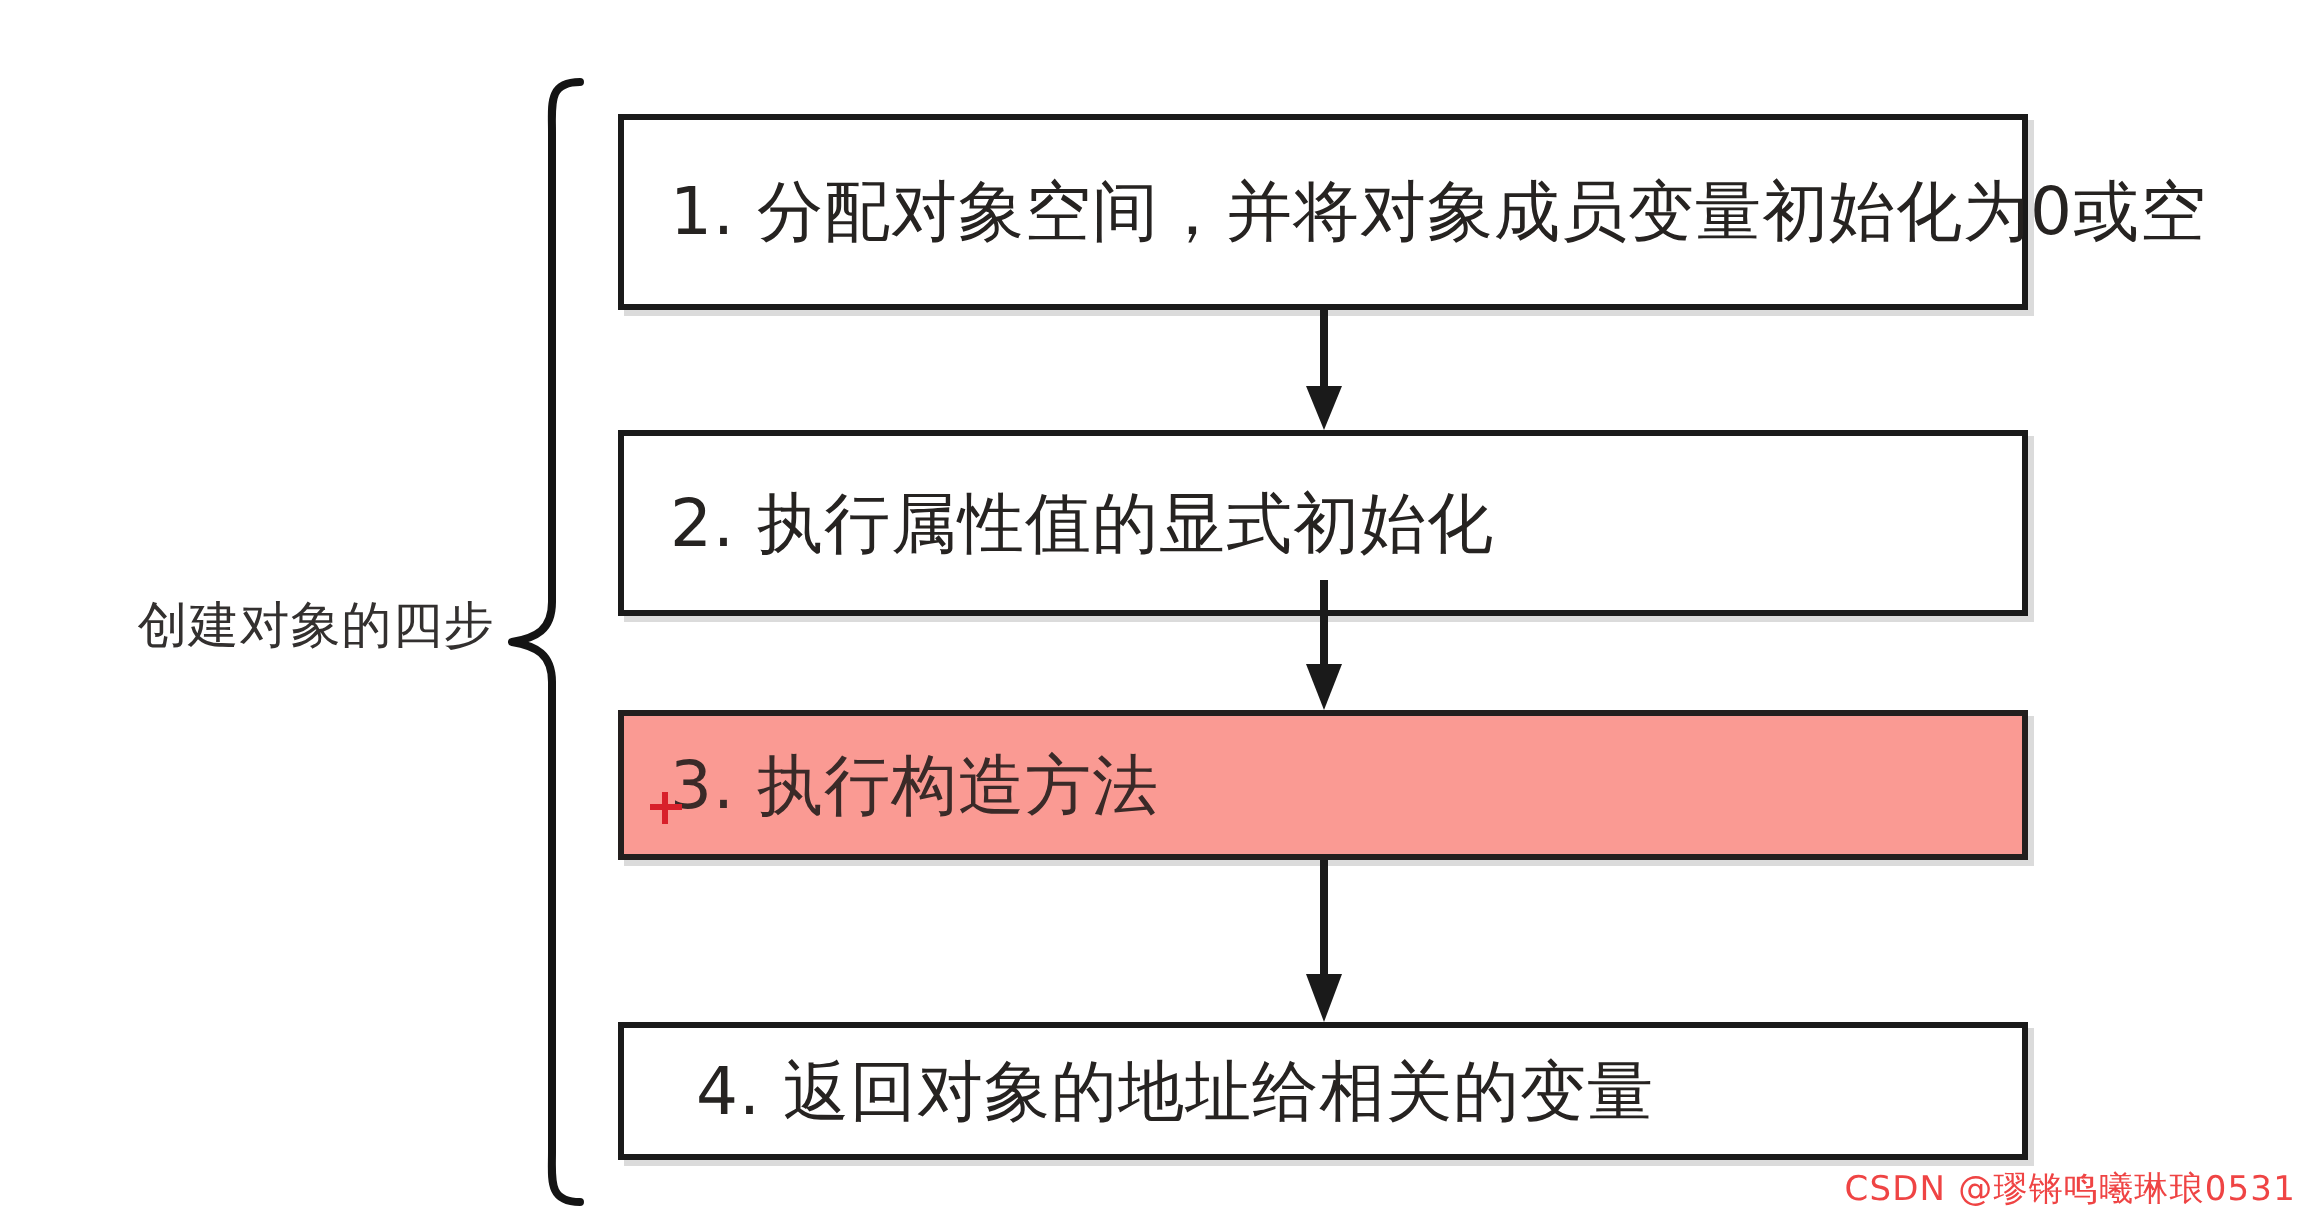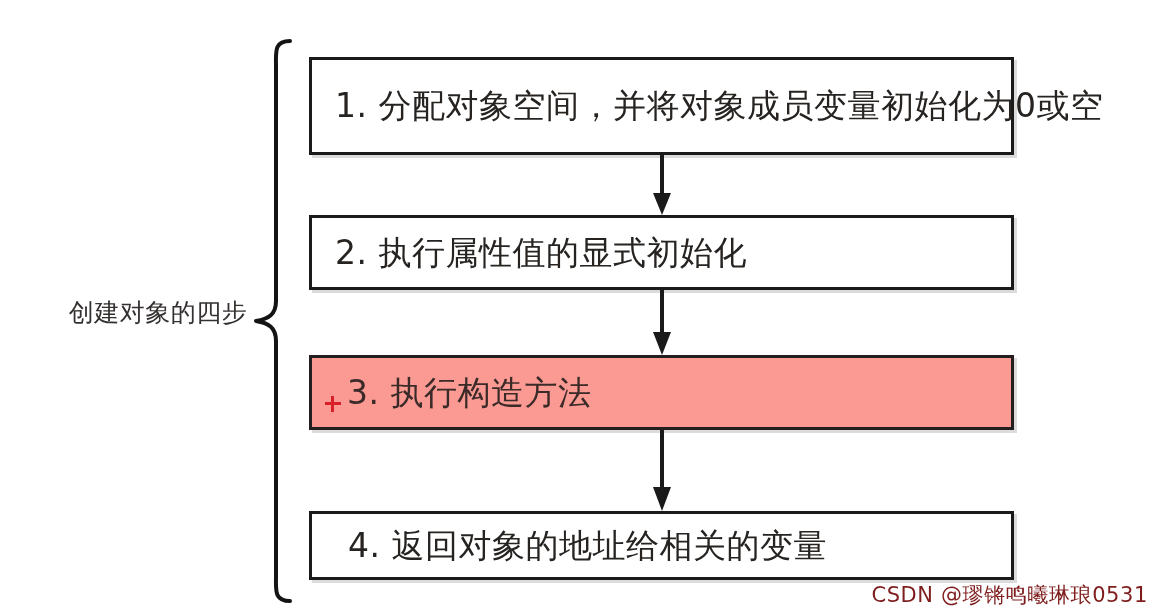--- a/index.html
+++ b/index.html
@@ -61,25 +61,25 @@
   .flow-box .box-text {
     padding-left: 23px;
     font-size: 33px;
     line-height: 34px;
     color: #262321;
     letter-spacing: 0.5px;
     white-space: nowrap;
   }
 
   #box-1 { top: 57px;  height: 98px; }
-  #box-2 { top: 215px; height: 75px; text-align: right; }
+  #box-2 { top: 215px; height: 93px; text-align: right; }
   #box-3 { top: 355px; height: 75px; background: #fa9a93; border-color: #241f1e; }
   #box-4 { top: 511px; height: 69px; padding-left: 13px; }
 
-  #box-3 .box-text { color: #3a2a28; margin-left: 12px; }
+  #box-3 .box-text { color: #3a2a28; }
 
   
   .cursor-plus {
     position: absolute;
     left: 325px;
     top: 396px;
     width: 16px;
     height: 16px;
   }
   .cursor-plus::before,
@@ -99,23 +99,23 @@
   }
   #conn-1 { top: 155px; height: 60px; }
   #conn-2 { top: 290px; height: 65px; }
   #conn-3 { top: 430px; height: 81px; }
 
   
   .watermark {
     position: absolute;
     right: 14px;
     bottom: 8px;
-    font-size: 21px;
+    font-size: 17px;
     line-height: 26px;
-    color: #7f1d1d;
+    color: #ef4444;
     letter-spacing: 0.6px;
     white-space: nowrap;
   }
 </style>
 </head>
 <body>
 
 <div id="diagram-canvas">
 
   <div class="group-label">创建对象的四步</div>

